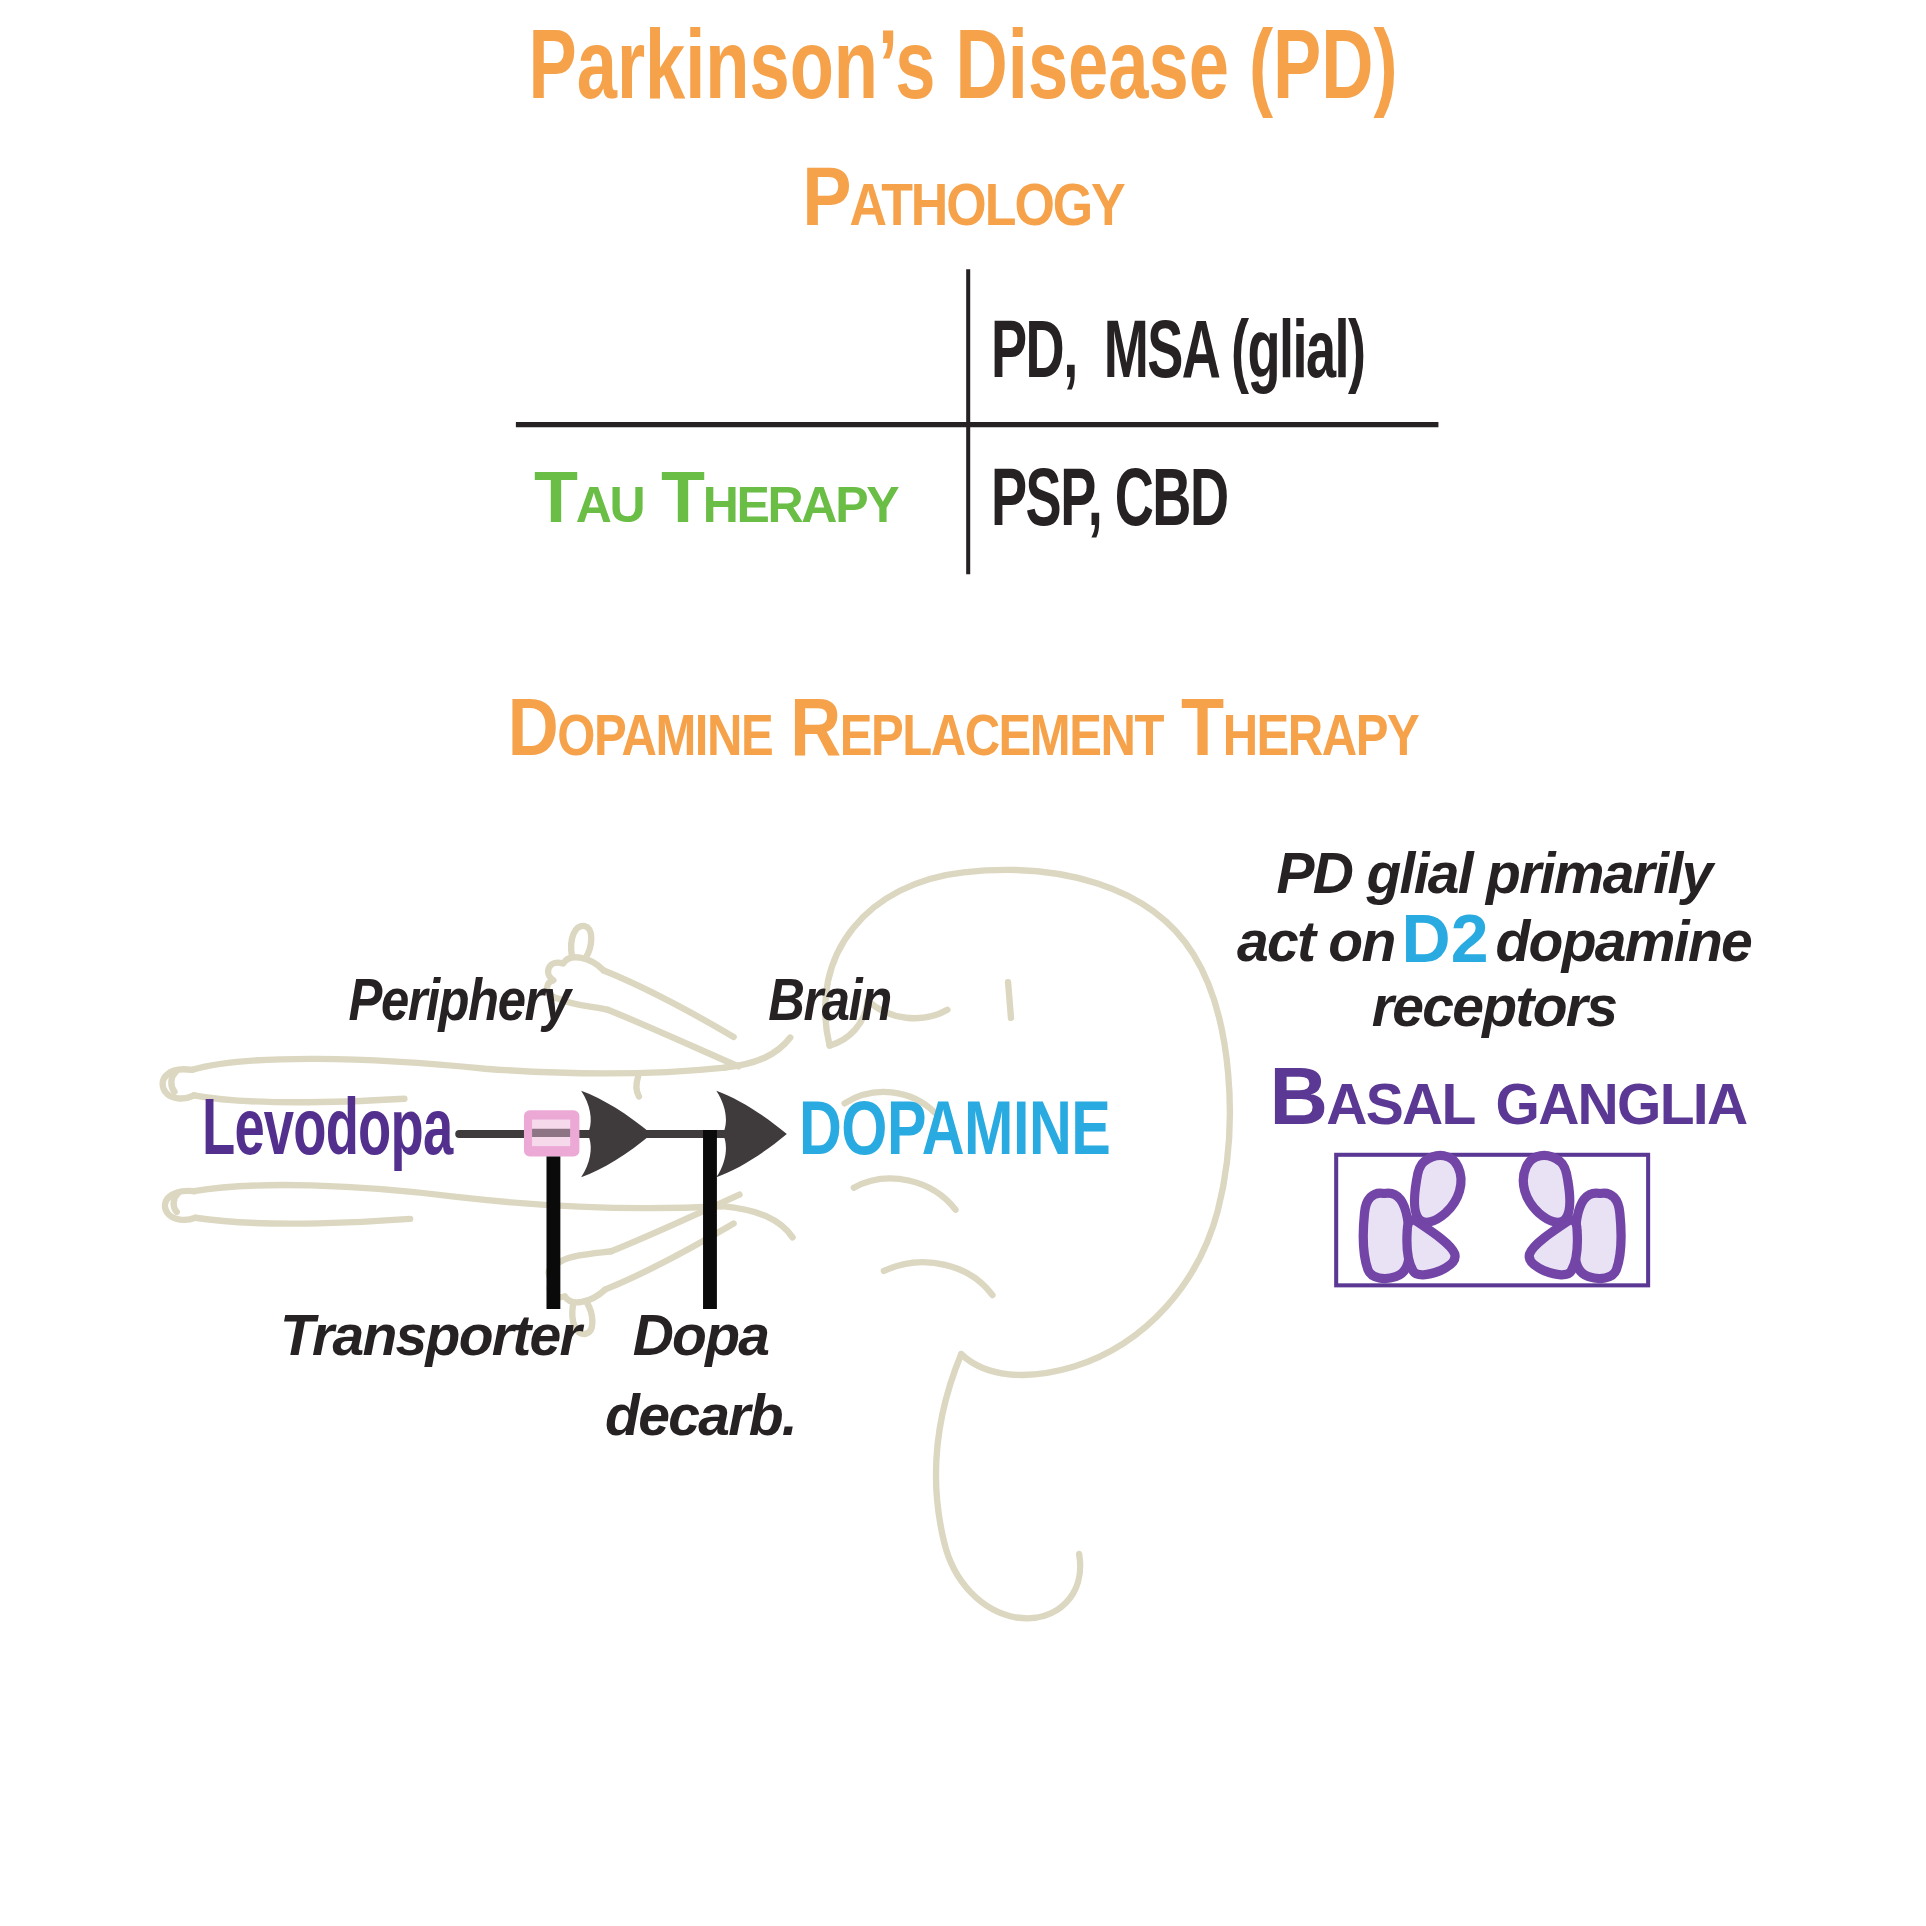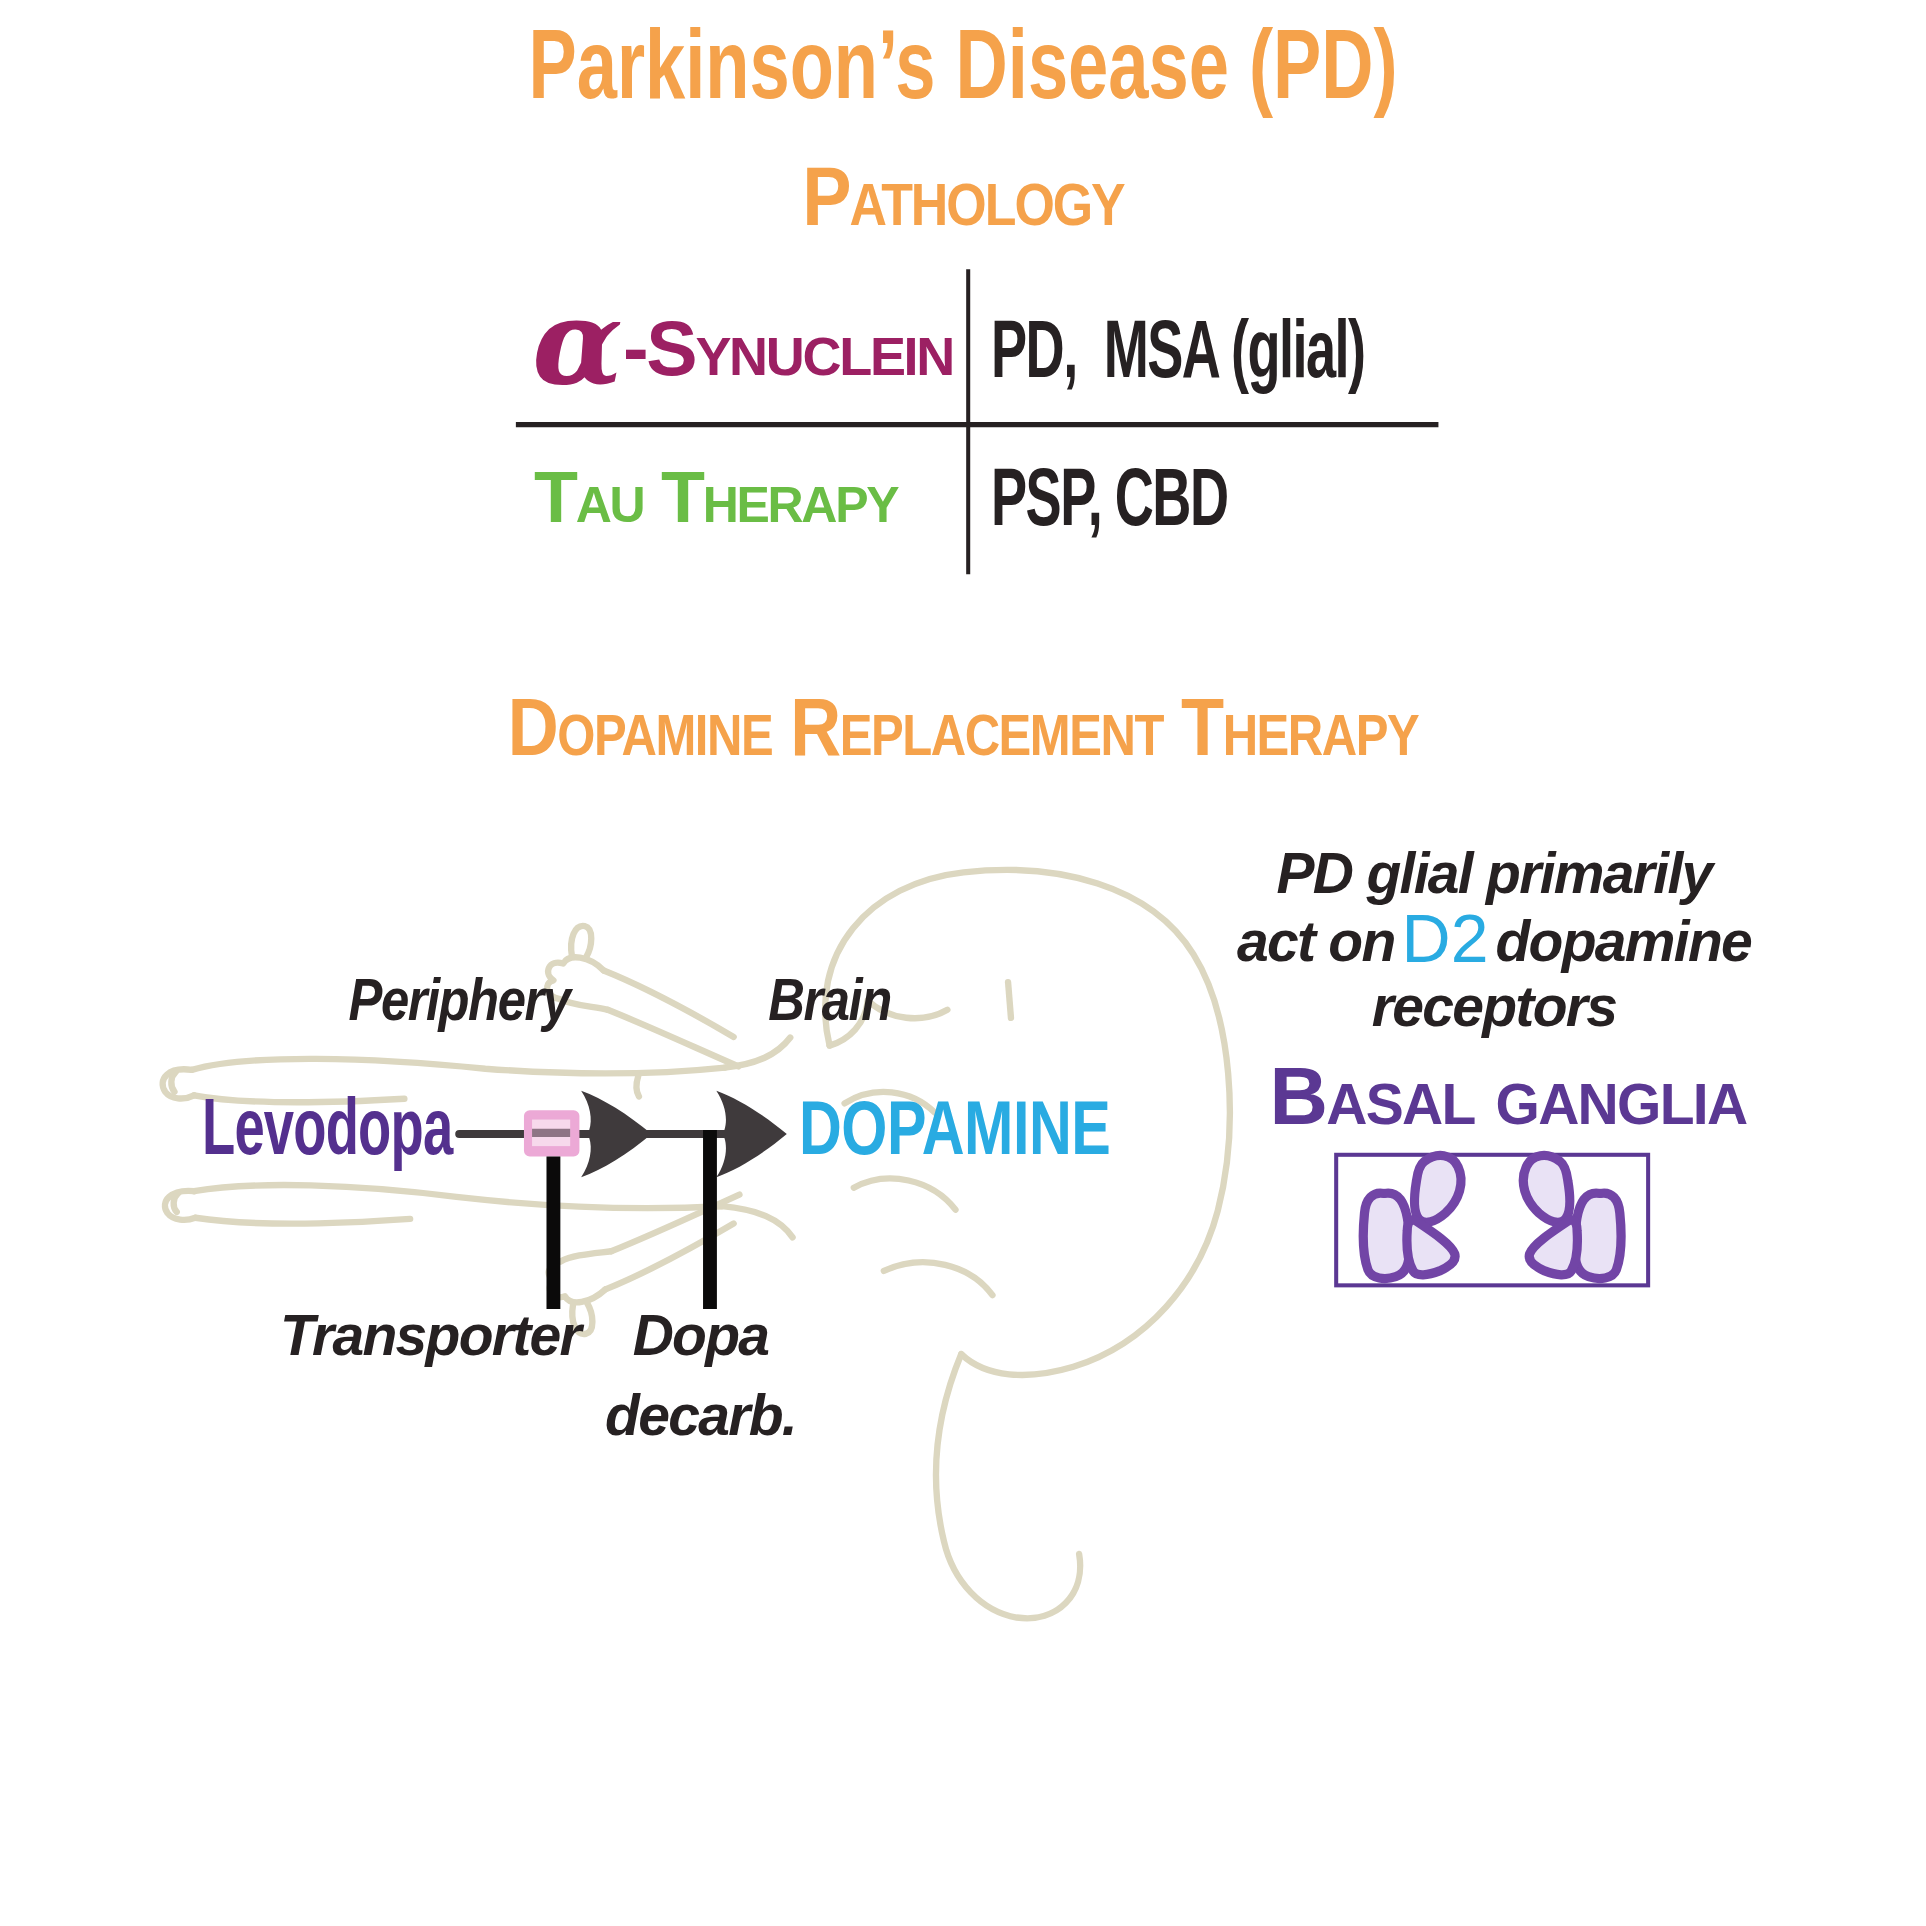--- a/index.html
+++ b/index.html
@@ -40,21 +40,21 @@
   .brainlbl{left:685px;top:954px;width:289px;height:92px;line-height:92px;font-size:59px;
             transform:scaleX(.86);transform-origin:center;}
   .levodopa{left:202px;top:1079px;height:95px;line-height:95px;font-size:80px;font-weight:bold;
             letter-spacing:-1.2px;color:var(--c-purple);transform:scaleX(.68);transform-origin:left center;}
   .dopamine{left:799px;top:1080px;height:95px;line-height:95px;font-size:76px;font-weight:bold;
             letter-spacing:-0.6px;color:var(--c-cyan);transform:scaleX(.78);transform-origin:left center;}
   .enzyme{font-size:57px;line-height:80px;}
   .enz1{left:228px;top:1295px;width:404px;}
   .enz2{left:562px;top:1295px;width:277px;}
   .note{left:1205px;top:841px;width:578px;font-size:57px;line-height:65px;}
-  .d2{font-style:normal;font-weight:normal;font-size:68px;color:var(--c-cyan);letter-spacing:0;
+  .d2{font-style:normal;font-weight:bold;font-size:68px;color:var(--c-cyan);letter-spacing:0;
       margin:0 7px;vertical-align:-1.2px;}
   .basallbl{left:1219px;top:1054px;width:578px;height:84px;line-height:84px;
             font-variant:small-caps;font-weight:bold;font-size:81px;letter-spacing:-1.7px;
             color:var(--c-violet);}
   
   .sketch{fill:none;stroke:var(--c-sketch);stroke-width:11;stroke-linecap:round;stroke-linejoin:round;}
   .arrowline{stroke:var(--c-arrow);stroke-width:14;stroke-linecap:round;}
   .arrowhead{fill:var(--c-arrow);stroke:none;}
   .inhibitor{stroke:var(--c-black);stroke-width:24;stroke-linecap:butt;}
   .inkline{stroke:var(--c-ink);}
@@ -125,23 +125,20 @@
     <g transform="translate(5166 0) scale(-1 1)">
       <path class="bgshape" d="M 2466 2010 C 2488 1994 2514 1998 2524 2020 C 2536 2046 2526 2078 2502 2100 C 2486 2114 2466 2122 2456 2110 C 2446 2098 2448 2068 2452 2044 C 2454 2028 2458 2016 2466 2010 Z"></path>
       <path class="bgshape" d="M 2396 2066 C 2376 2062 2364 2076 2362 2100 C 2358 2140 2360 2176 2368 2198 C 2374 2214 2398 2216 2416 2210 C 2434 2204 2440 2188 2440 2160 C 2440 2124 2436 2092 2424 2076 C 2416 2066 2406 2064 2396 2066 Z"></path>
       <path class="bgshape" d="M 2452 2114 C 2444 2108 2436 2114 2436 2130 C 2434 2160 2438 2186 2446 2200 C 2452 2210 2472 2208 2492 2200 C 2510 2192 2522 2182 2518 2170 C 2512 2154 2482 2134 2452 2114 Z"></path>
     </g>
   </svg>
 
   <div class="txt title center">Parkinson’s Disease (PD)</div>
   <div class="txt schead pathology-h center">Pathology</div>
 
-  <div class="txt r1label">
-    <span class="alpha">α</span><span class="synuclein">-Synuclein</span>
-  </div>
   <div class="txt cellval v1">PD,  MSA (glial)</div>
   <div class="txt r2label">Tau Therapy</div>
   <div class="txt cellval v2">PSP, CBD</div>
 
   <div class="txt schead therapy-h center">Dopamine Replacement Therapy</div>
 
   <div class="txt hand periphery center">Periphery</div>
   <div class="txt hand brainlbl center">Brain</div>
 
   <div class="txt levodopa">Levodopa</div>

